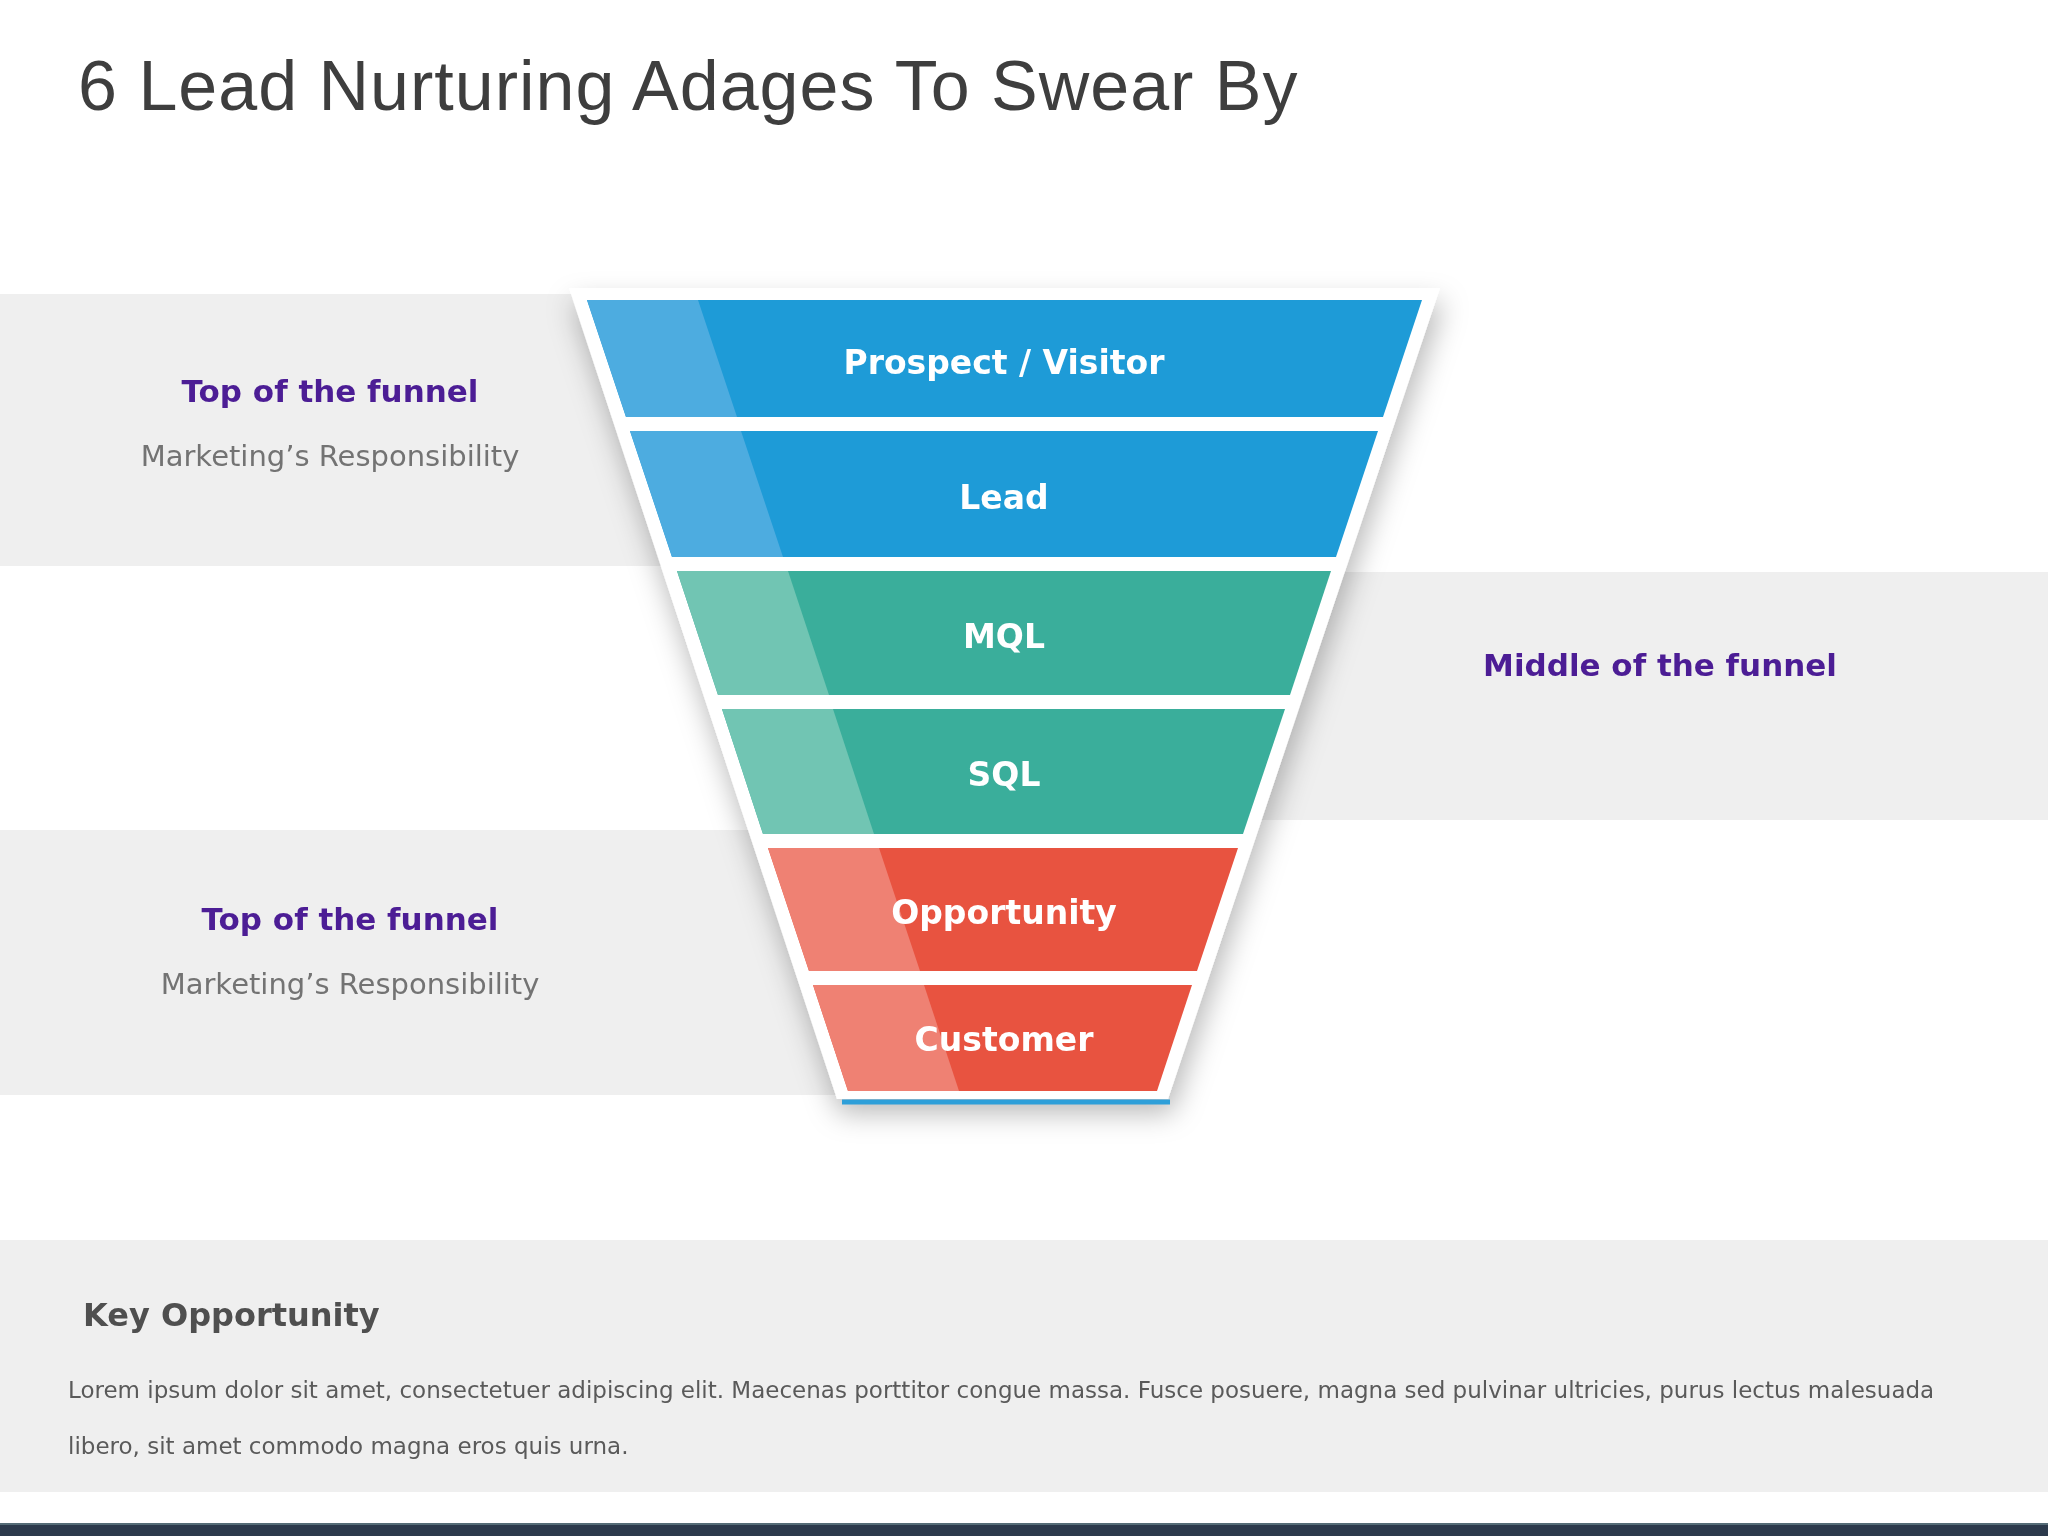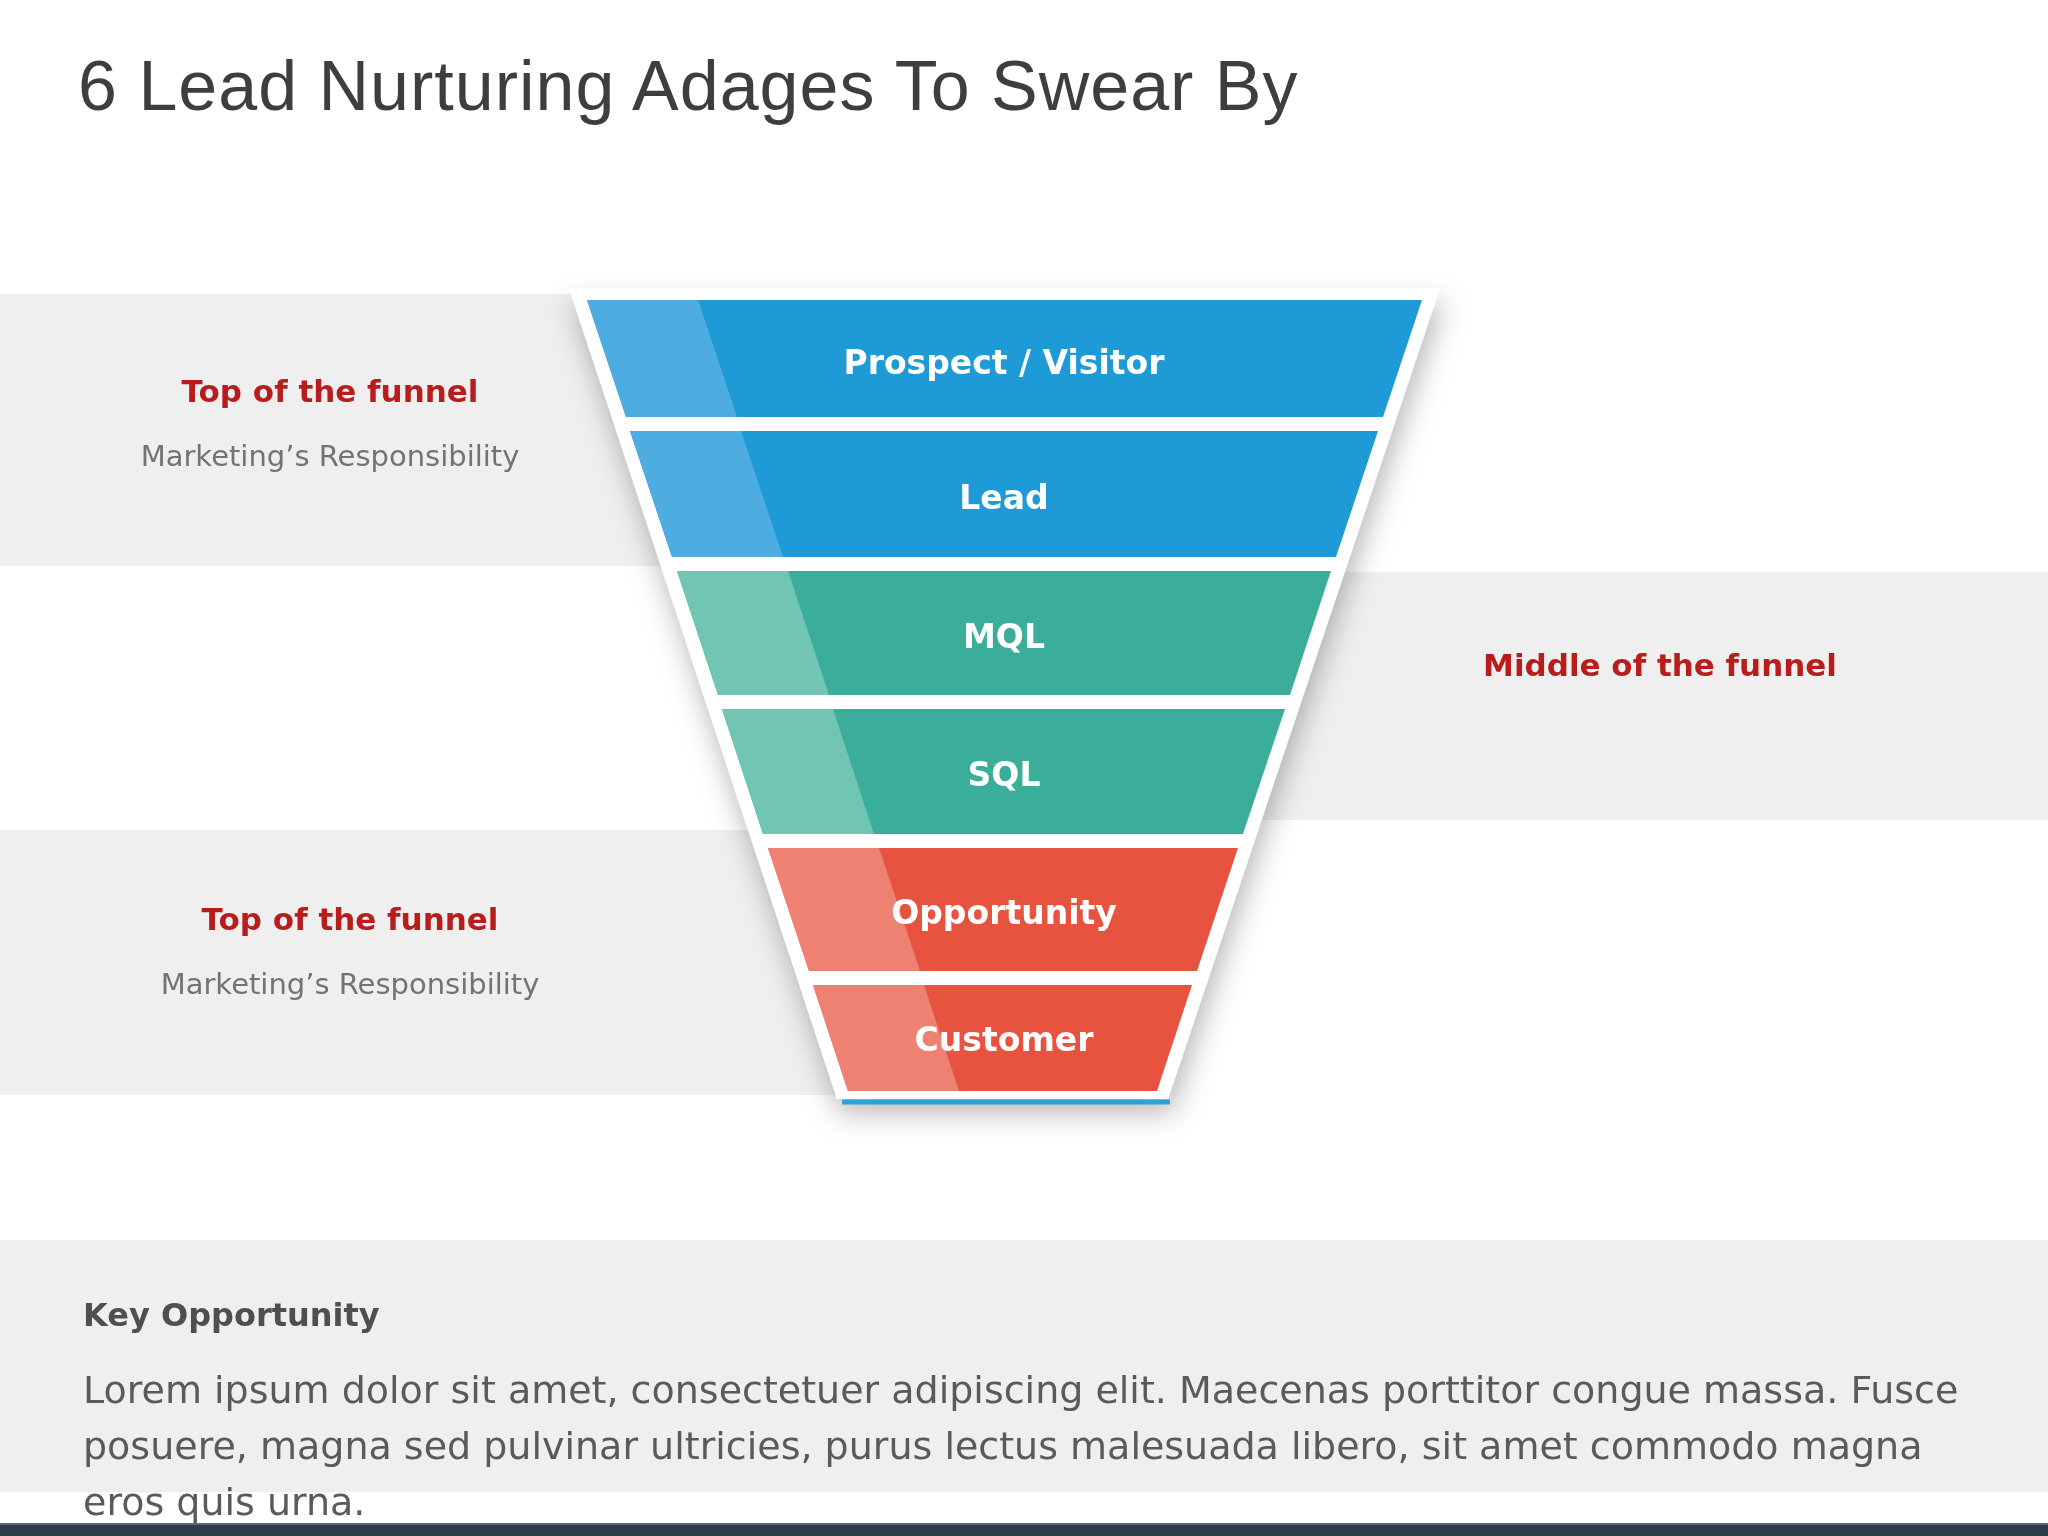--- a/index.html
+++ b/index.html
@@ -17,30 +17,30 @@
     letter-spacing:1px;white-space:nowrap;margin:0;
   }
   .band{position:absolute;background:#efefef;}
   .band-top-left{left:0;top:294px;width:940px;height:272px;}
   .band-mid-right{left:1100px;top:572px;width:948px;height:248px;}
   .band-bottom-left{left:0;top:830px;width:900px;height:265px;}
   .annot{position:absolute;text-align:center;color:#595959;}
   .annot-1{left:50px;top:372px;width:560px;}
   .annot-2{left:1435px;top:646px;width:450px;}
   .annot-3{left:70px;top:900px;width:560px;}
-  .annot-title{font-size:31px;font-weight:bold;color:#b91c1c;margin-bottom:18px;line-height:1.25;}
+  .annot-title{font-size:31px;font-weight:bold;color:#4c1d95;margin-bottom:18px;line-height:1.25;}
   .annot-sub{font-size:29px;color:#737373;line-height:1.9;}
   .kh-band{left:0;top:1240px;width:2048px;height:252px;}
   .kh-heading{
     position:absolute;left:83px;top:1296px;
     font-size:32px;font-weight:bold;color:#4f4f4f;
   }
   .kh-body{
-    position:absolute;left:83px;top:1362px;width:1880px;
-    font-size:38px;color:#5a5a5a;line-height:56px;
+    position:absolute;left:68px;top:1362px;width:1880px;
+    font-size:23px;color:#5a5a5a;line-height:56px;
   }
   .footer-bar{
     position:absolute;left:0;top:1523px;width:2048px;height:13px;
     background:#2c3a4c;
     box-shadow:inset 0 2px 0 rgba(120,150,155,0.55);
   }
   .funnel-svg{position:absolute;left:0;top:0;}
   .seg-label{
     font-family:"DejaVu Sans", sans-serif;
     font-size:33px;font-weight:bold;fill:#ffffff;

